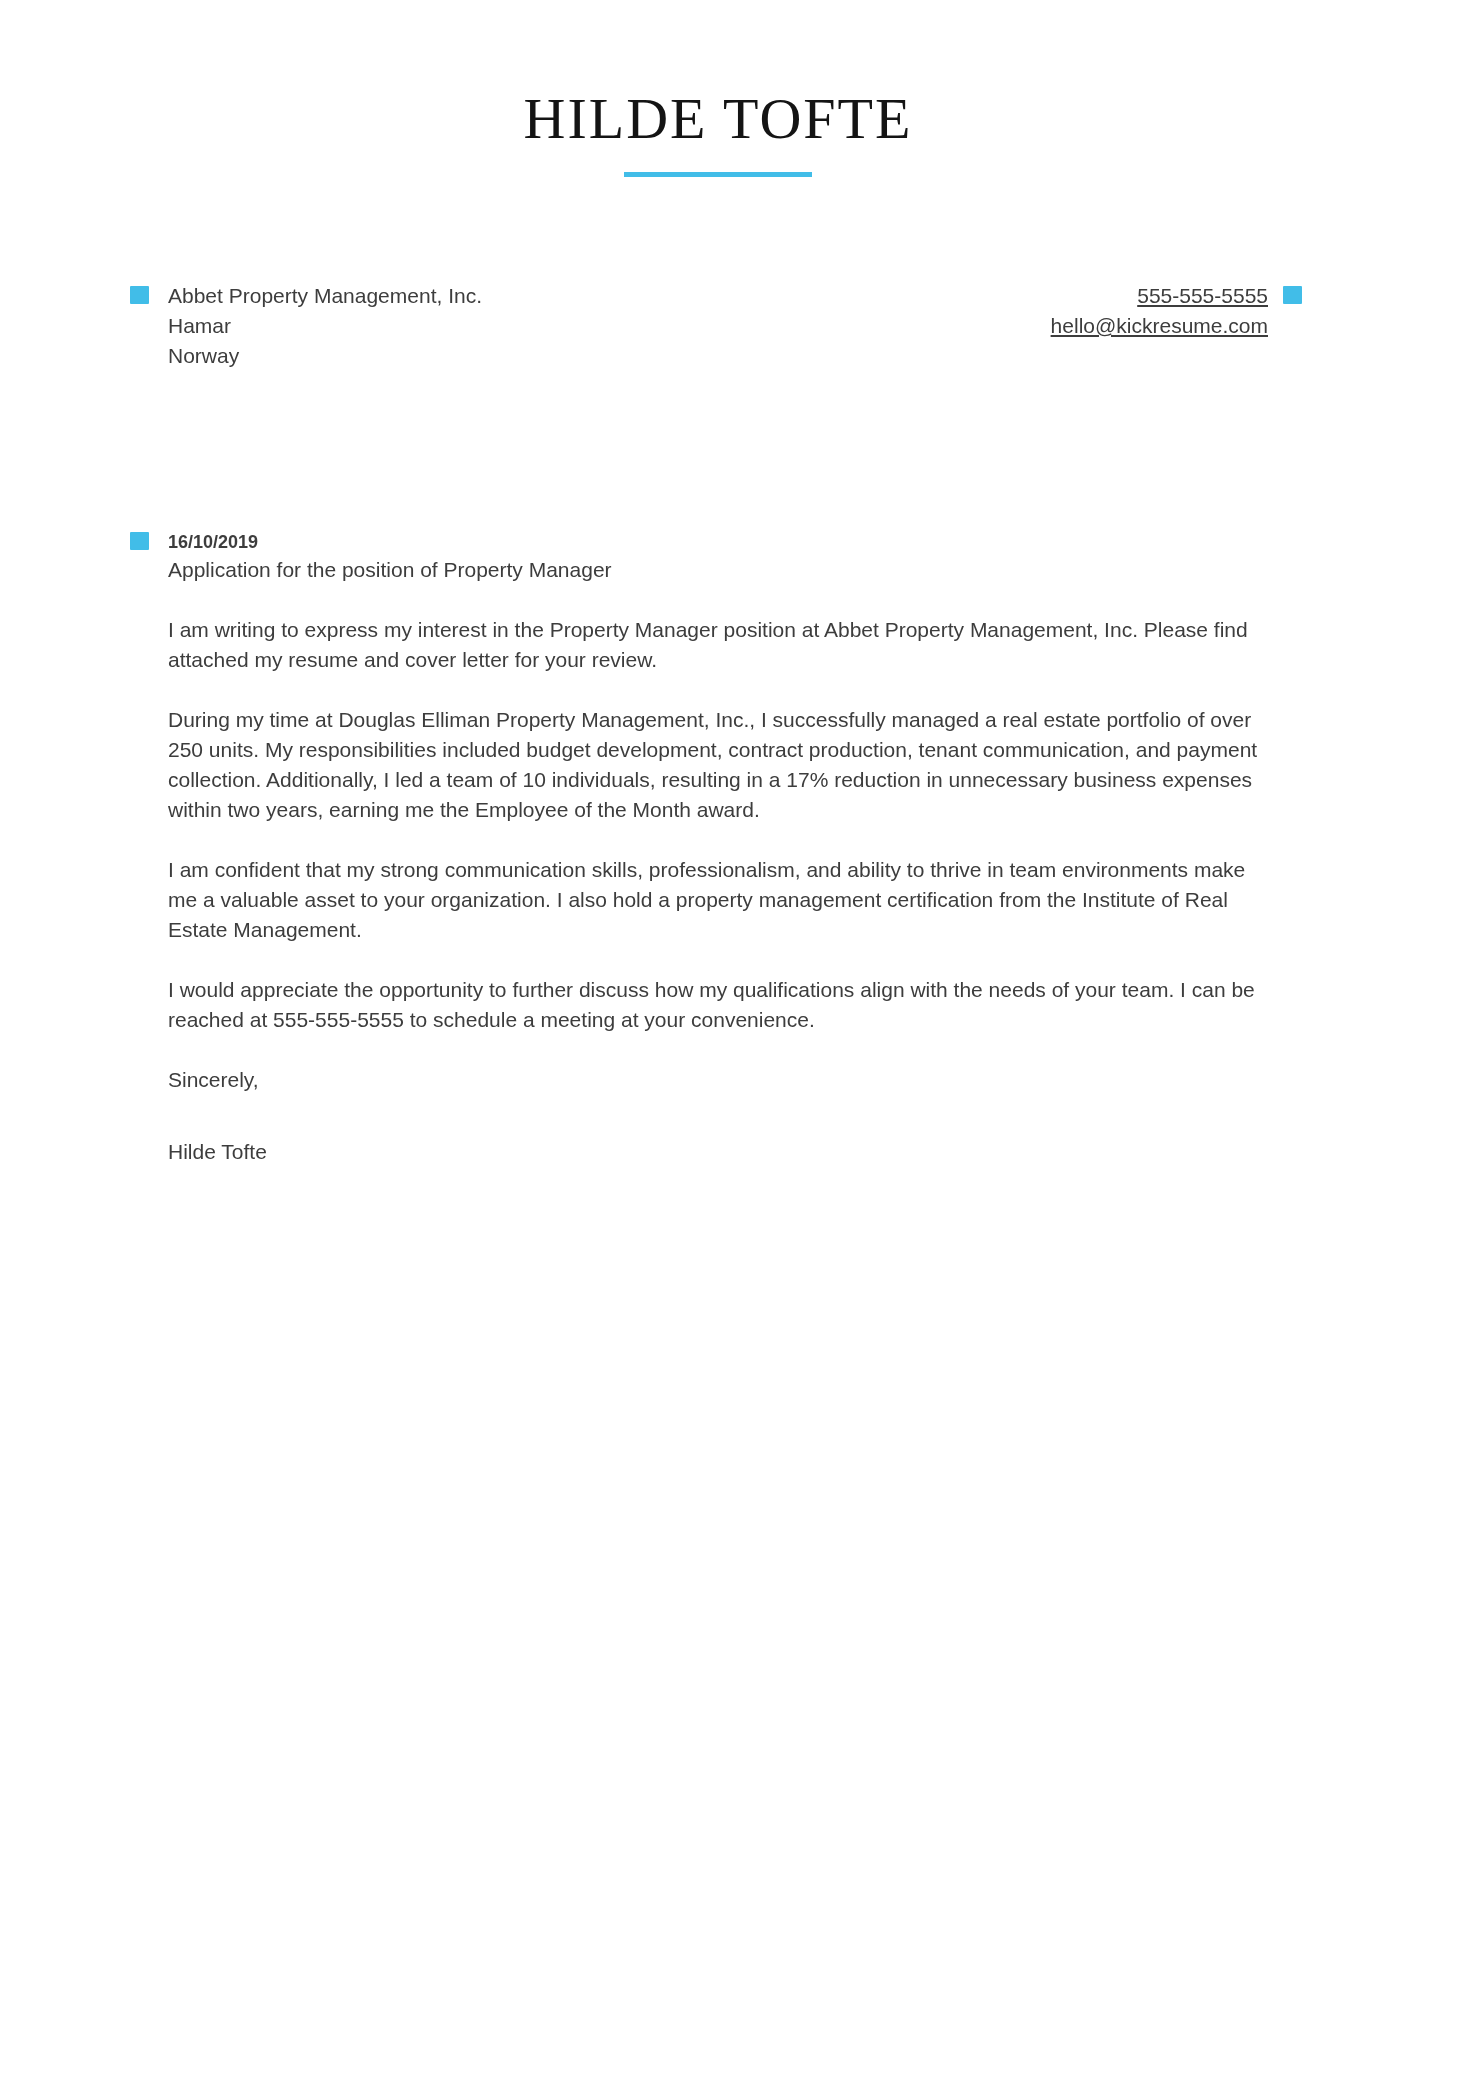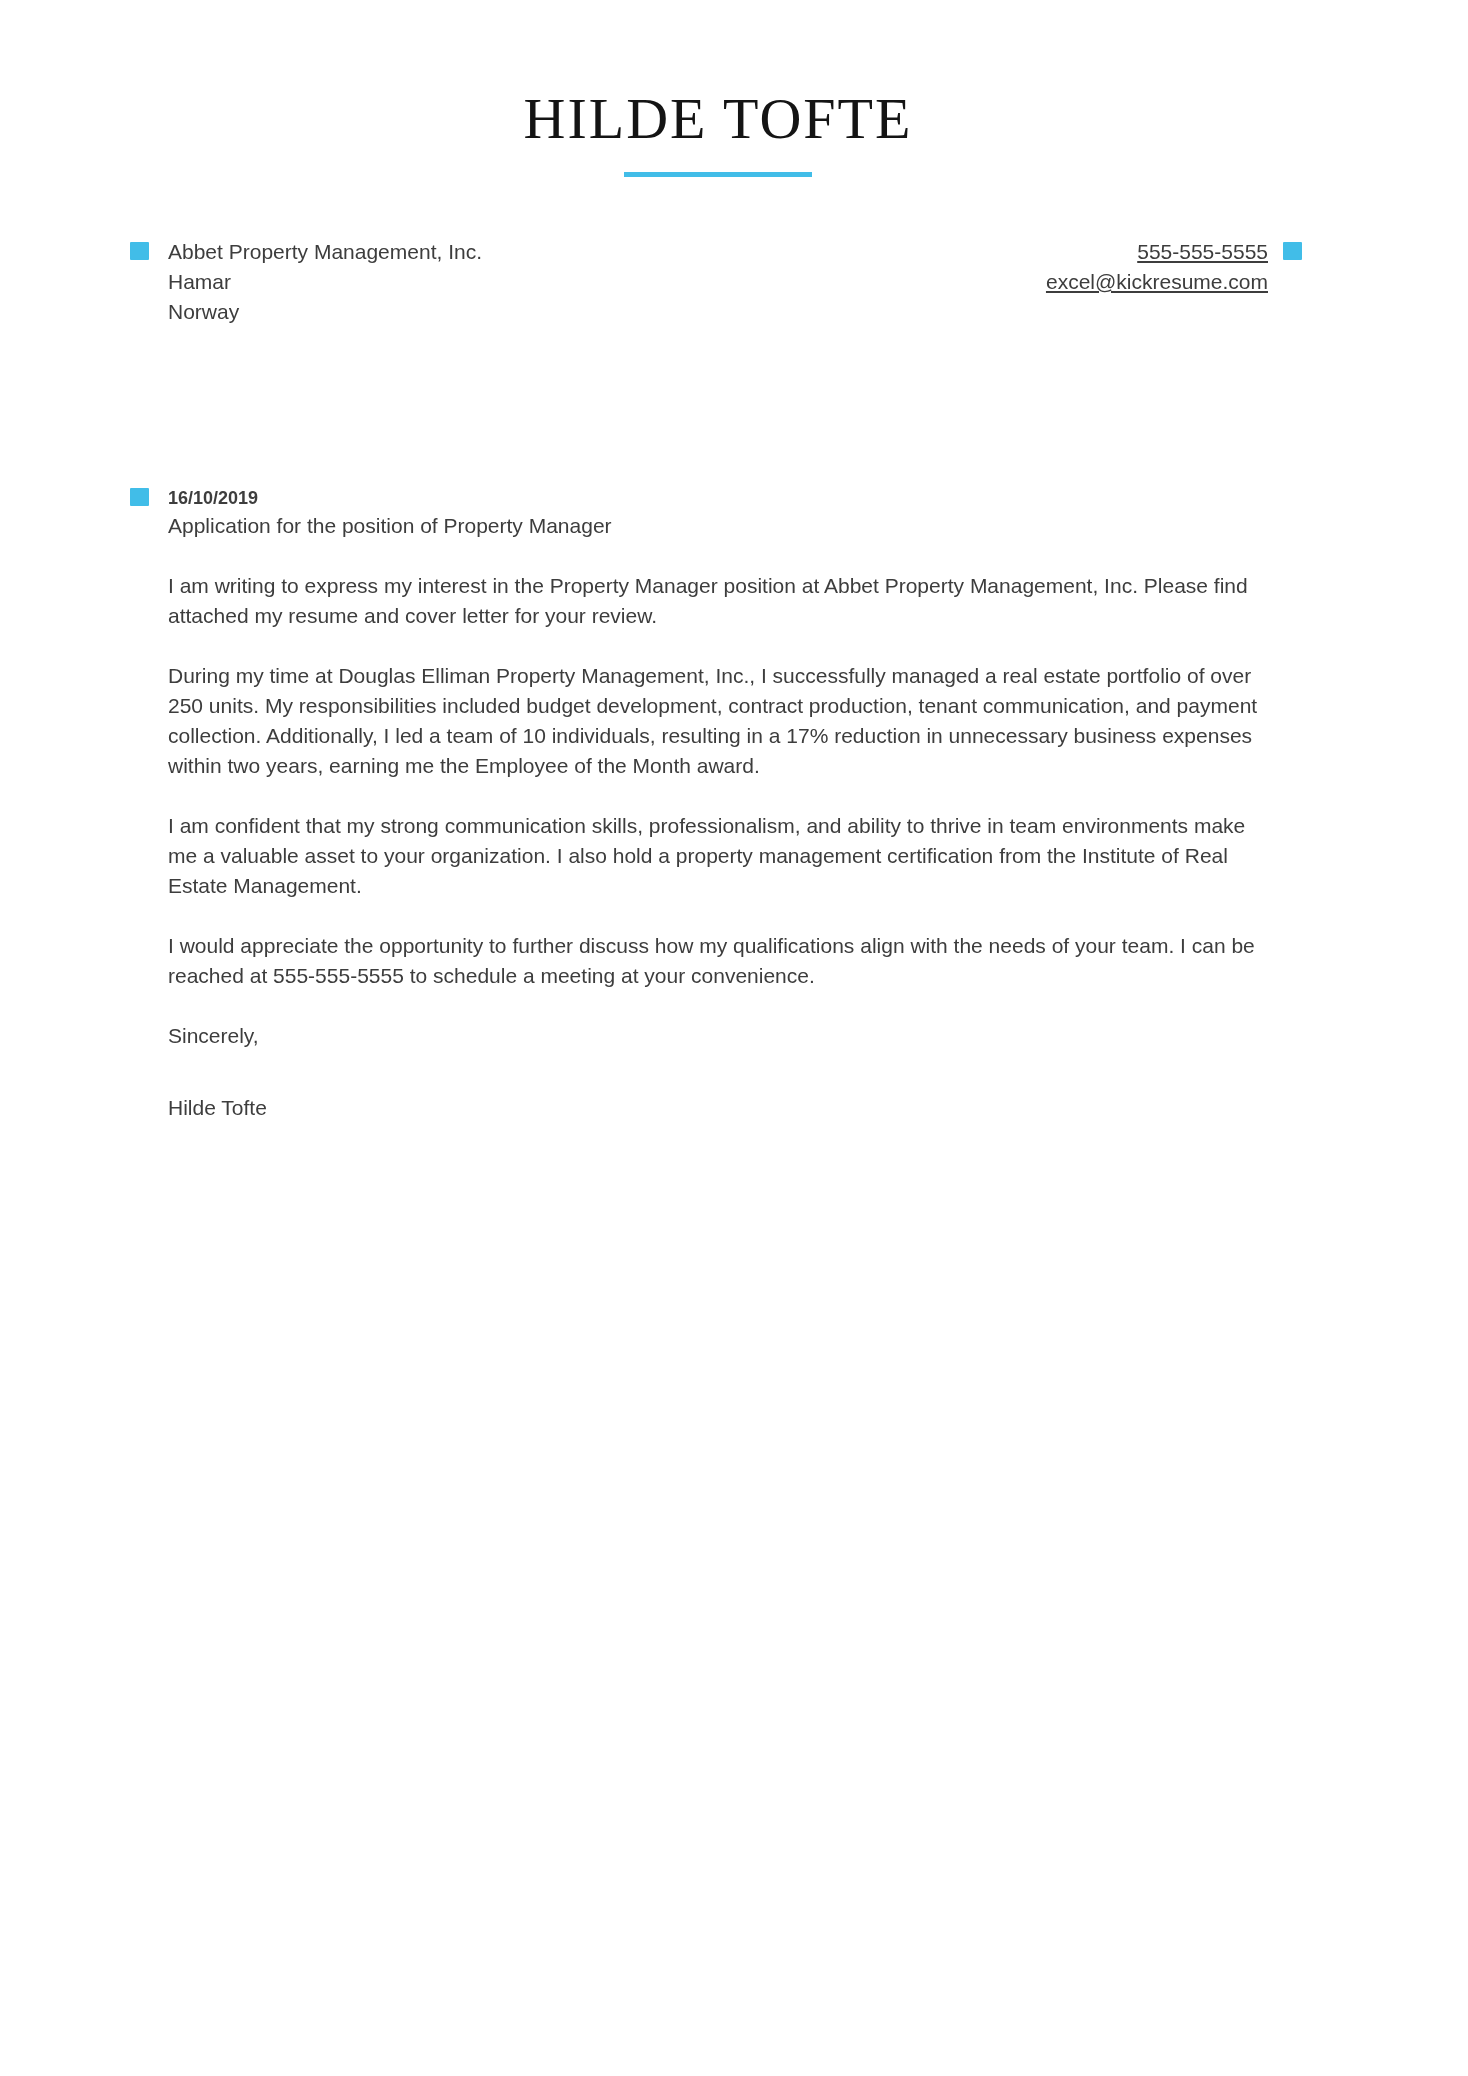--- a/index.html
+++ b/index.html
@@ -32,21 +32,21 @@
     margin: 0;
   }
   .title-underline {
     display: block;
     width: 188px;
     height: 5px;
     margin: 18px auto 0 auto;
   }
   
   .addr-row {
-    margin-top: 60px;
+    margin-top: 104px;
     display: flex;
     justify-content: space-between;
     align-items: flex-start;
   }
   .recipient-block, .contact-block {
     position: relative;
     font-size: 21px;
     line-height: 30px;
   }
   .contact-block { text-align: right; text-decoration: underline; }
@@ -97,21 +97,21 @@
     <div class="recipient-block">
       <span class="sq sq-left" style="background: rgb(65, 189, 232);"></span>
       <div>Abbet Property Management, Inc.</div>
       <div>Hamar</div>
       <div>Norway</div>
     </div>
 
     <div class="contact-block">
       <span class="sq sq-right" style="background: rgb(65, 189, 232);"></span>
       <div>555-555-5555</div>
-      <div>excel@kickresume.com</div>
+      <div>hello@kickresume.com</div>
     </div>
 
   </div>
 
   <div class="date-block">
     <span class="sq sq-date" style="background: rgb(65, 189, 232);"></span>
     <div class="date-line">16/10/2019</div>
     <div class="subject-line">Application for the position of Property Manager</div>
   </div>
 

